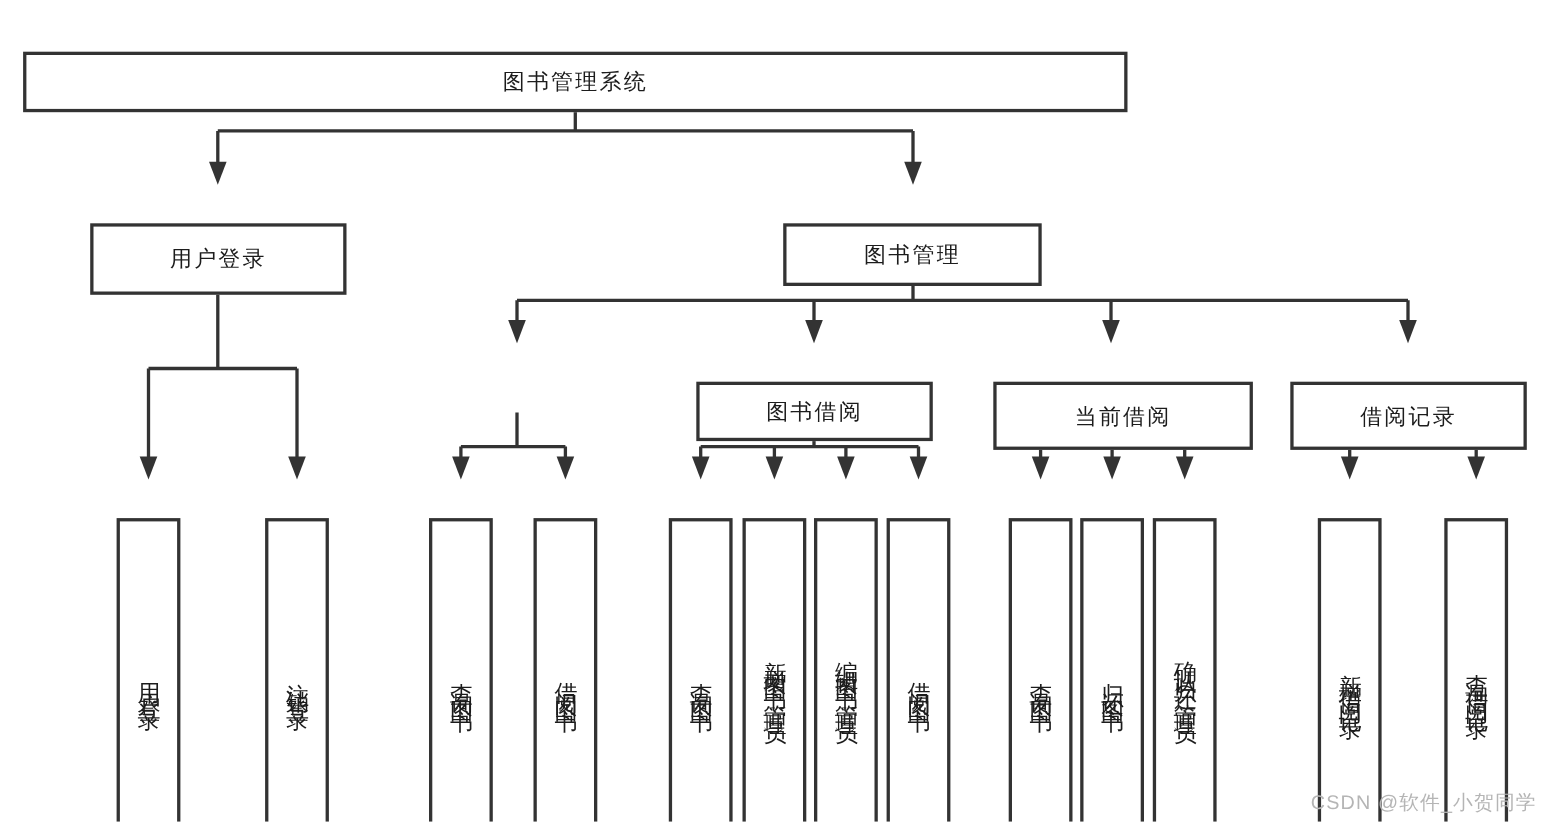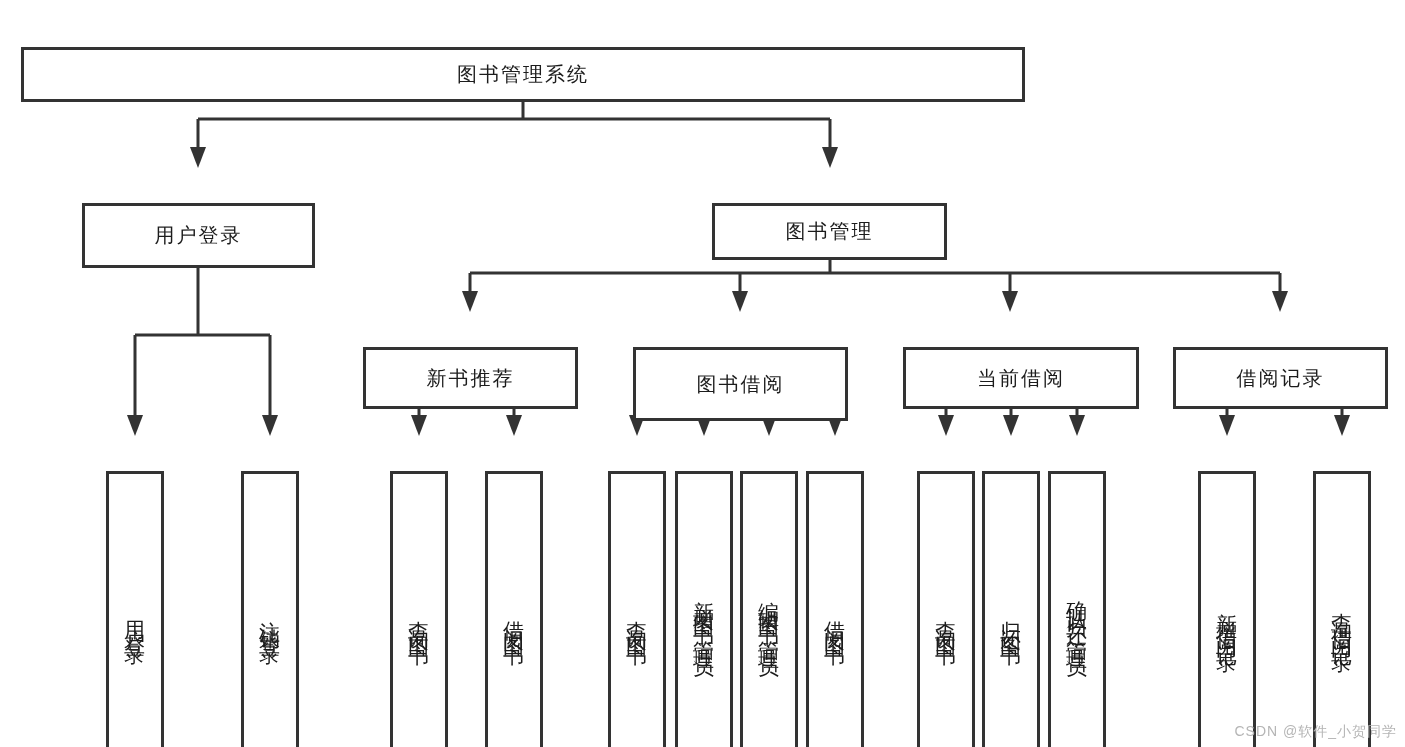--- a/index.html
+++ b/index.html
@@ -44,21 +44,21 @@
     font-size: 21px;
     white-space: normal;
   }
 
   
   .n-root   { left: 21px;   top: 13px;  width: 1004px; height: 55px; }
   .n-login  { left: 82px;   top: 169px; width: 233px;  height: 65px; }
   .n-mgmt   { left: 712px;  top: 169px; width: 235px;  height: 57px; }
 
   .n-nbr    { left: 363px;  top: 313px; width: 215px;  height: 62px; }
-  .n-bb     { left: 633px;  top: 313px; width: 215px;  height: 74px; }
+  .n-bb     { left: 633px;  top: 313px; width: 215px;  height: 54px; }
   .n-cb     { left: 903px;  top: 313px; width: 236px;  height: 62px; }
   .n-br     { left: 1173px; top: 313px; width: 215px;  height: 62px; }
 
   .leaf     { top: 437px; width: 58px; height: 298px; }
   .l-1  { left: 106px; }
   .l-2  { left: 241px; }
   .l-3  { left: 390px; }
   .l-4  { left: 485px; }
   .l-5  { left: 608px; }
   .l-6  { left: 675px; }
@@ -67,21 +67,21 @@
   .l-9  { left: 917px; }
   .l-10 { left: 982px; }
   .l-11 { left: 1048px; }
   .l-12 { left: 1198px; }
   .l-13 { left: 1313px; }
 
   .watermark {
     position: absolute;
     right: 8px;
     bottom: 6px;
-    font-size: 14px;
+    font-size: 18px;
     color: #b5b5b5;
     letter-spacing: 1px;
     z-index: 3;
   }
 </style>
 </head>
 <body>
 
 <div class="canvas">
 
@@ -123,21 +123,20 @@
       <polygon points="1219,415 1235,415 1227,436"></polygon>
       <polygon points="1334,415 1350,415 1342,436"></polygon>
     </g>
   </svg>
 
   <div class="node n-root">图书管理系统</div>
 
   <div class="node n-login">用户登录</div>
   <div class="node n-mgmt">图书管理</div>
 
-  <div class="node n-nbr">新书推荐</div>
   <div class="node n-bb">图书借阅</div>
   <div class="node n-cb">当前借阅</div>
   <div class="node n-br">借阅记录</div>
 
   <div class="node vertical leaf l-1">用户登录</div>
   <div class="node vertical leaf l-2">注销登录</div>
 
   <div class="node vertical leaf l-3">查询图书</div>
   <div class="node vertical leaf l-4">借阅图书</div>
 

